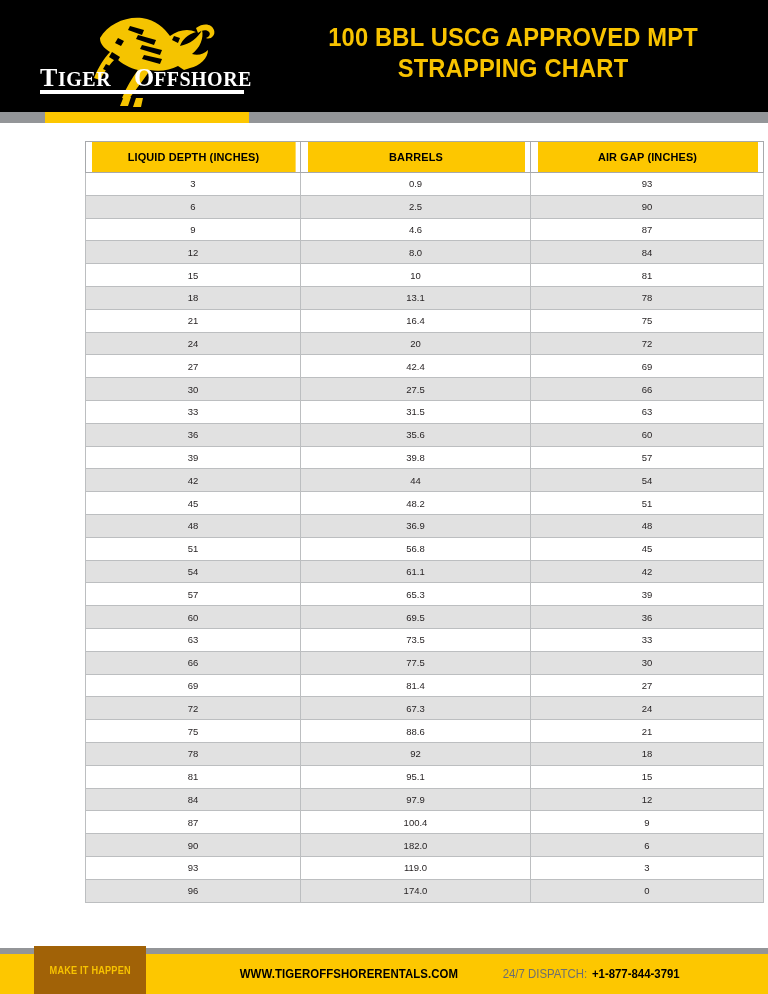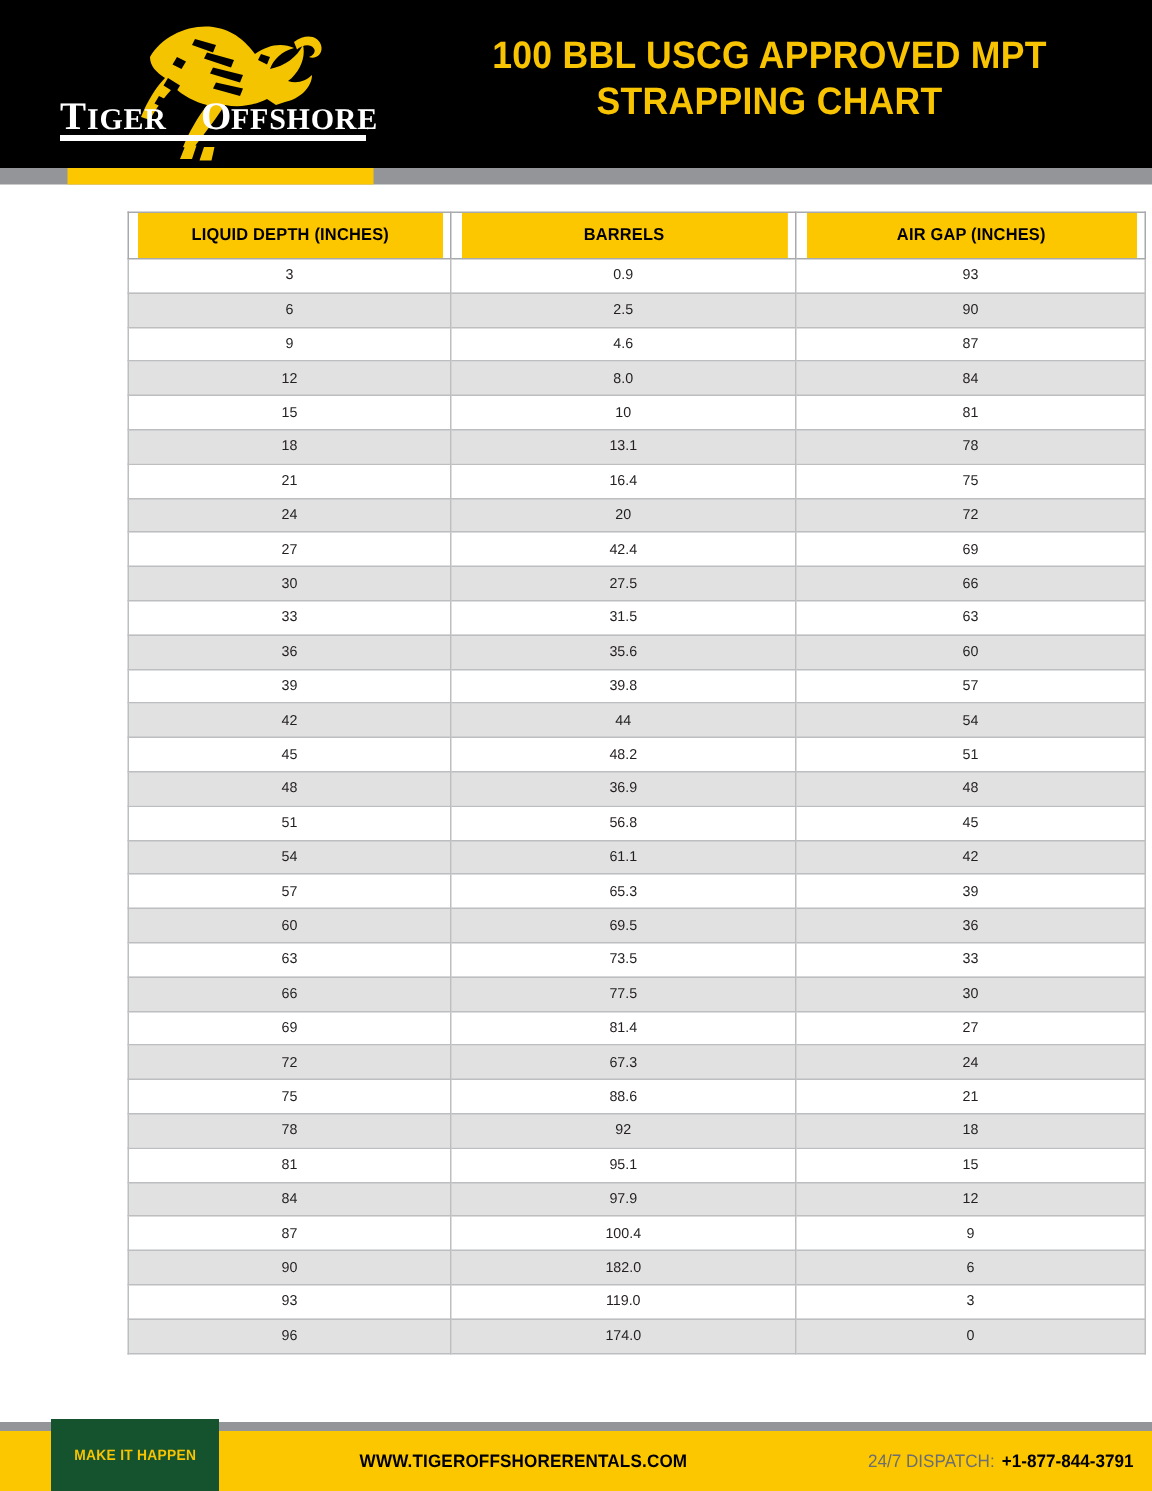--- a/index.html
+++ b/index.html
@@ -131,21 +131,21 @@
     position: absolute;
     left: 0; top: 954px;
     width: 768px; height: 40px;
     background: #FDC700;
   }
 
   .footer-badge {
     position: absolute;
     left: 34px; top: 946px;
     width: 112px; height: 48px;
-    background: #14532d;
+    background: #a16207;
     display: flex;
     align-items: center;
     justify-content: center;
   }
   .footer-badge span {
     color: #F8C300;
     font-family: "Liberation Sans Narrow", "Liberation Sans", sans-serif;
     font-weight: bold;
     font-size: 10px;
     letter-spacing: 0.2px;
@@ -155,21 +155,20 @@
   }
 
   .footer-center {
     position: absolute;
     left: 200px; top: 954px;
     width: 560px; height: 40px;
     display: flex;
     align-items: center;
     gap: 34px;
     padding-left: 34px;
-    justify-content: space-between;
   }
 
   .footer-url {
     color: #000000;
     font-family: "Liberation Sans Narrow", "Liberation Sans", sans-serif;
     font-weight: bold;
     font-size: 12px;
     letter-spacing: 0.1px;
     transform: scaleX(0.95);
     white-space: nowrap;

